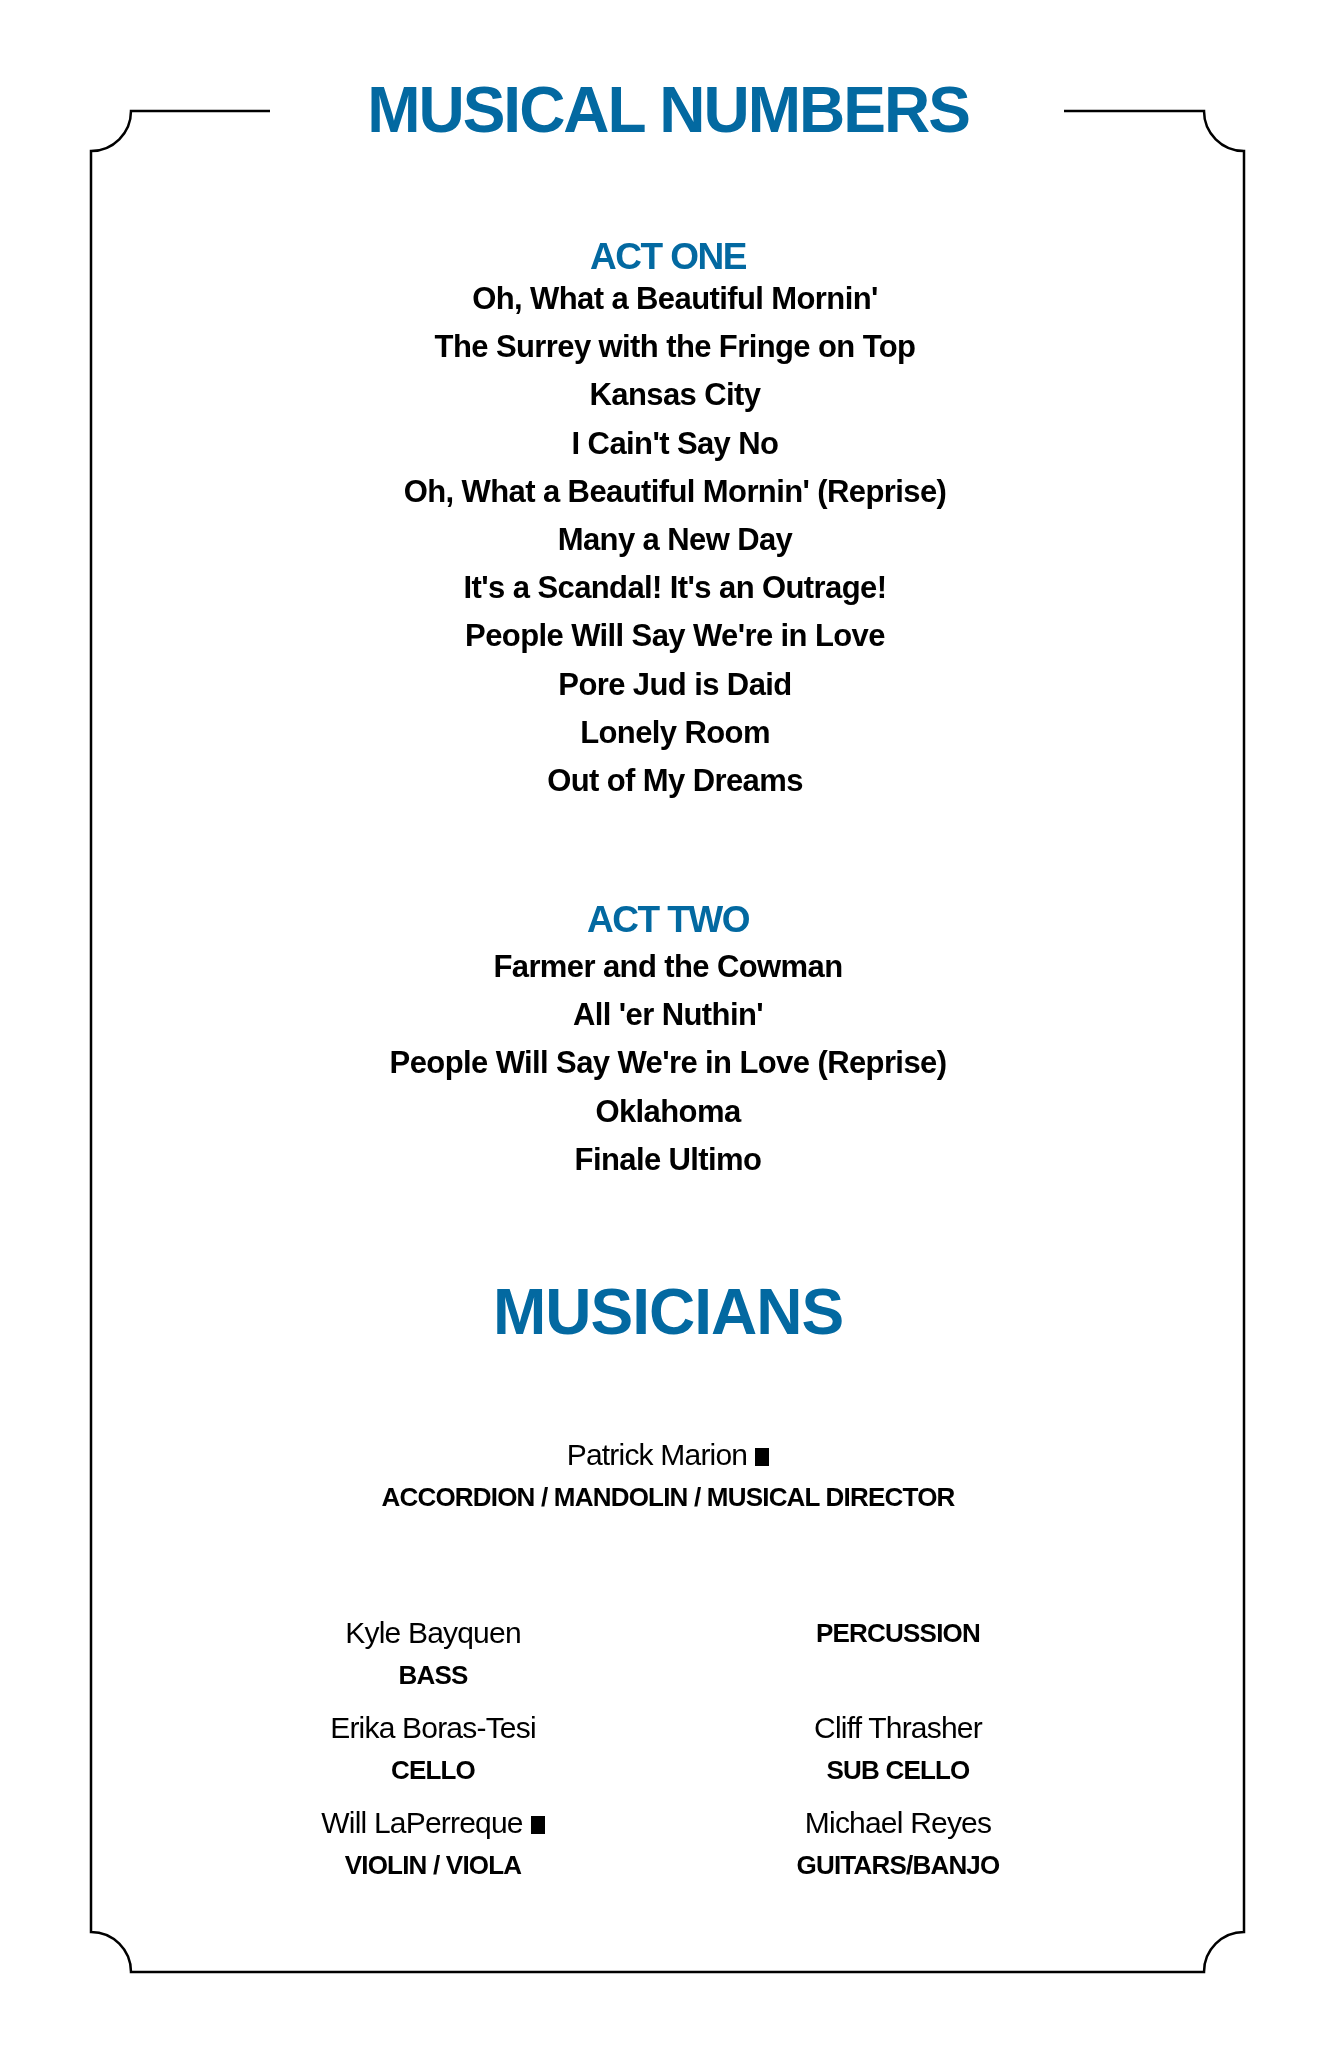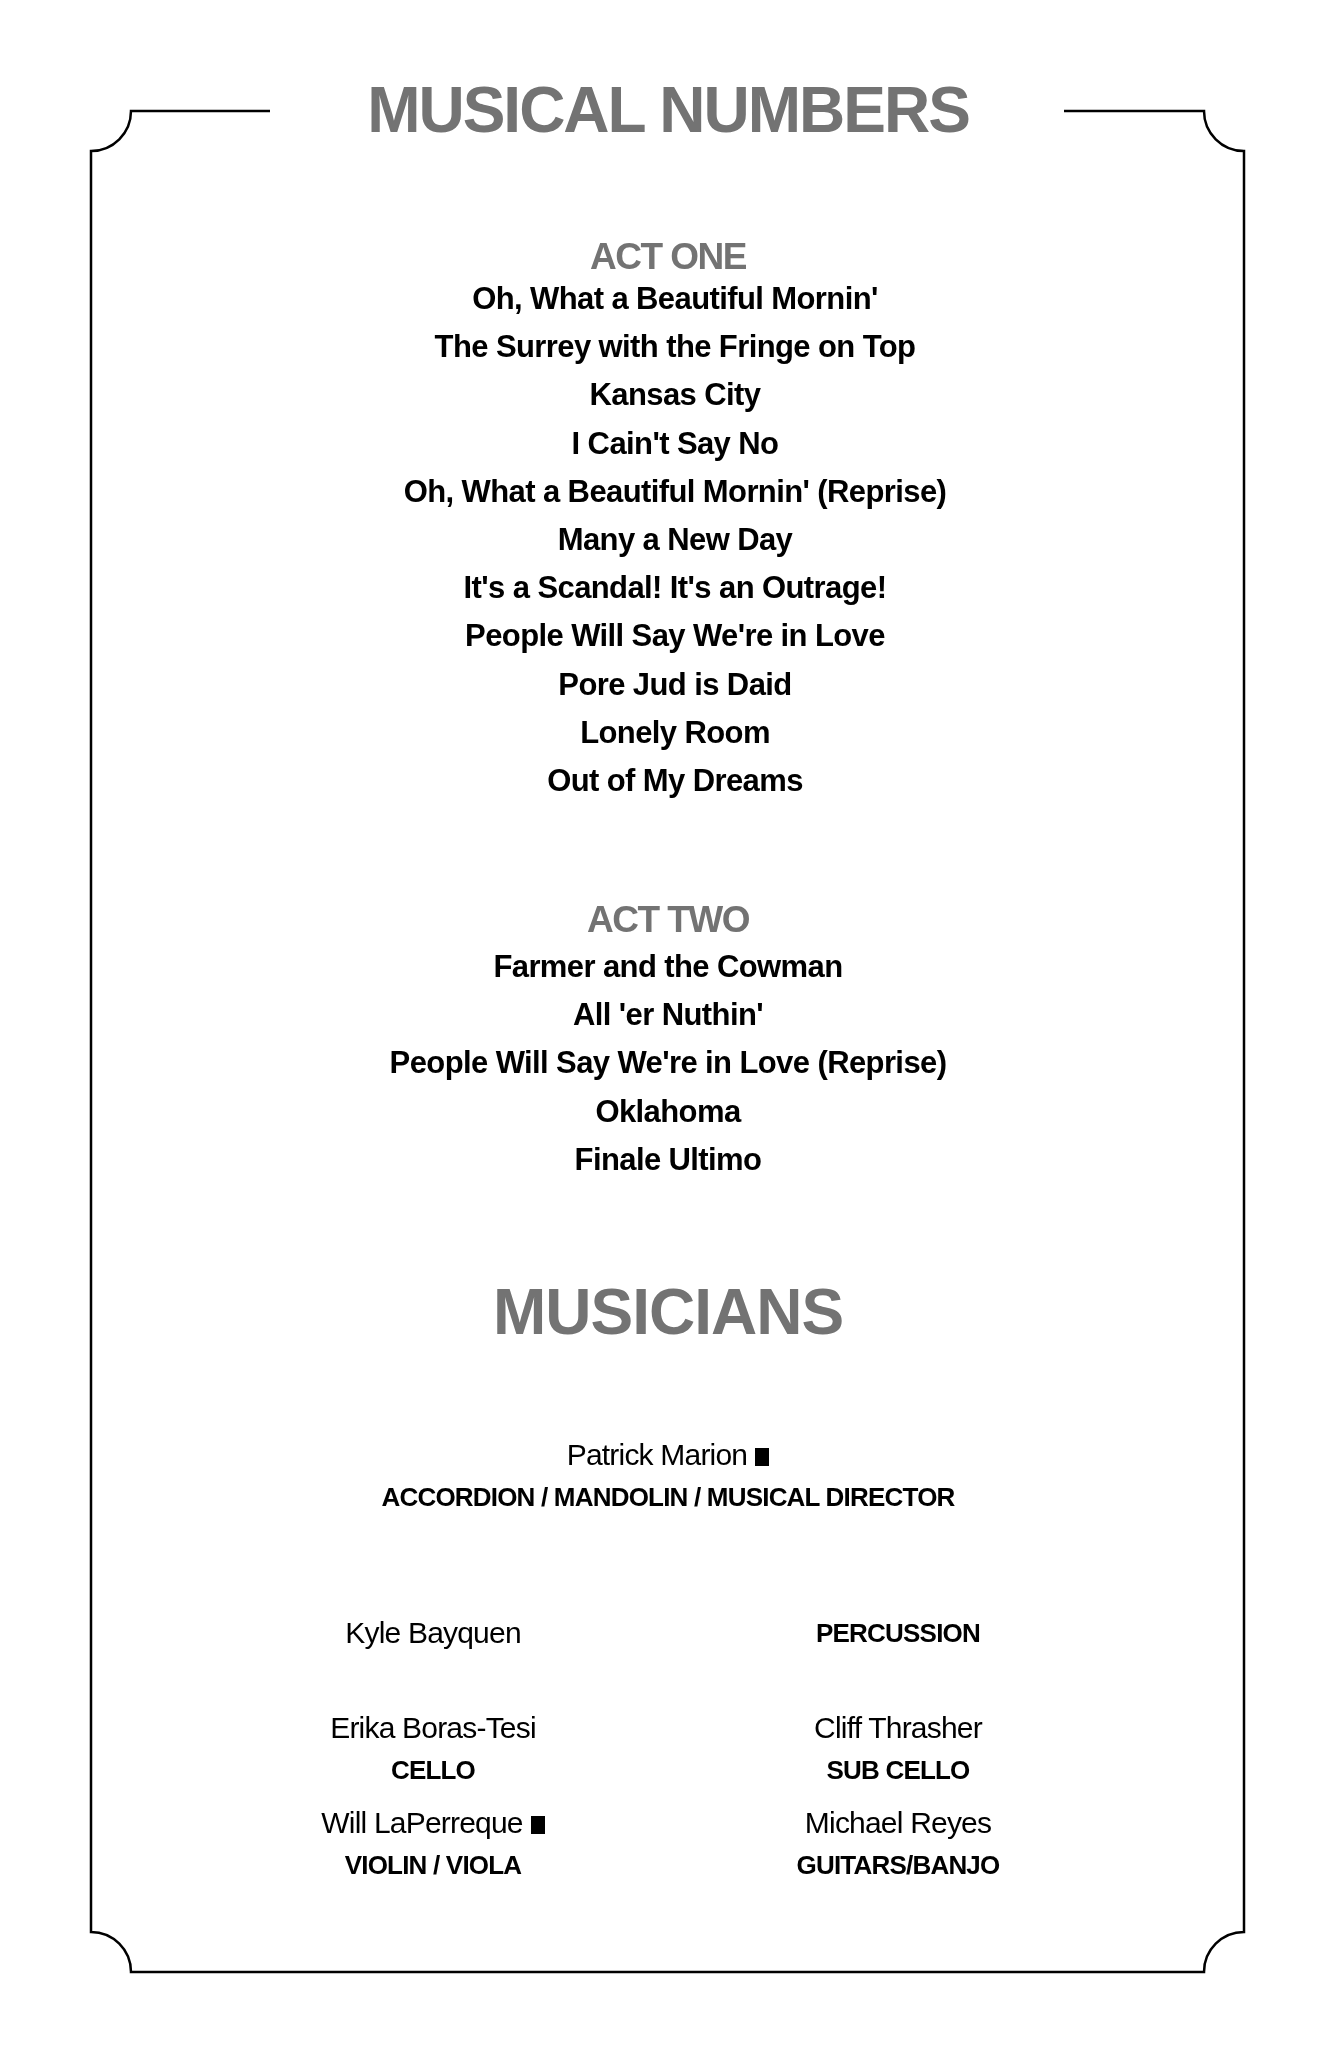--- a/index.html
+++ b/index.html
@@ -1,20 +1,20 @@
 <!DOCTYPE html>
 <html><head>
 <meta charset="utf-8">
 <style>
   html, body { margin: 0; padding: 0; background: #ffffff; }
   body { width: 1336px; height: 2064px; position: relative; overflow: hidden; font-family: "Liberation Sans", sans-serif; color: #000; }
   .frame { position: absolute; left: 0; top: 0; width: 1336px; height: 2064px; }
   .abs-center { position: absolute; left: 0; width: 1336px; text-align: center; white-space: nowrap; }
   .main-title { top: 74px; font-family: "Liberation Sans", sans-serif; font-weight: 700; font-size: 64px; line-height: 72px; letter-spacing: -2px; transform: scaleX(1.0); }
-  .red { color: #737373; }
+  .red { color: #0369a1; }
   .act-heading { font-weight: 700; font-size: 37px; line-height: 40px; letter-spacing: -1.5px; text-align: center; }
   .song-list { position: absolute; left: 0; width: 1336px; text-align: center; list-style: none; margin: 0; padding: 0; }
   .song { font-weight: 700; font-size: 31px; line-height: 48.2px; letter-spacing: -0.6px; white-space: nowrap; }
   .section-title { font-weight: 700; font-size: 64px; line-height: 72px; letter-spacing: -1px; text-align: center; }
   .musician-name { font-weight: 400; font-size: 30px; line-height: 42px; letter-spacing: -0.8px; white-space: nowrap; }
   .musician-role { font-weight: 700; font-size: 26px; line-height: 42px; letter-spacing: -0.8px; white-space: nowrap; }
   .marker { display: inline-block; width: 14px; height: 18px; background: #000; margin-left: 8px; vertical-align: -1px; }
   .col { position: absolute; width: 500px; text-align: center; }
   .entry { height: 95px; }
 </style>
@@ -56,20 +56,21 @@
 <div class="abs-center" style="top:1434px;">
   <div class="musician-name">
     <span>Patrick Marion</span><span class="marker"></span>
   </div>
   <div class="musician-role">ACCORDION / MANDOLIN / MUSICAL DIRECTOR</div>
 </div>
 
 <div class="col" style="left:183px; top:1612px;">
   <div class="entry">
     <div class="musician-name">Kyle Bayquen</div>
+    <div class="musician-role">BASS</div>
   </div>
   <div class="entry">
     <div class="musician-name">Erika Boras-Tesi</div>
     <div class="musician-role">CELLO</div>
   </div>
   <div class="entry">
     <div class="musician-name">
       <span>Will LaPerreque</span><span class="marker"></span>
     </div>
     <div class="musician-role">VIOLIN / VIOLA</div>

